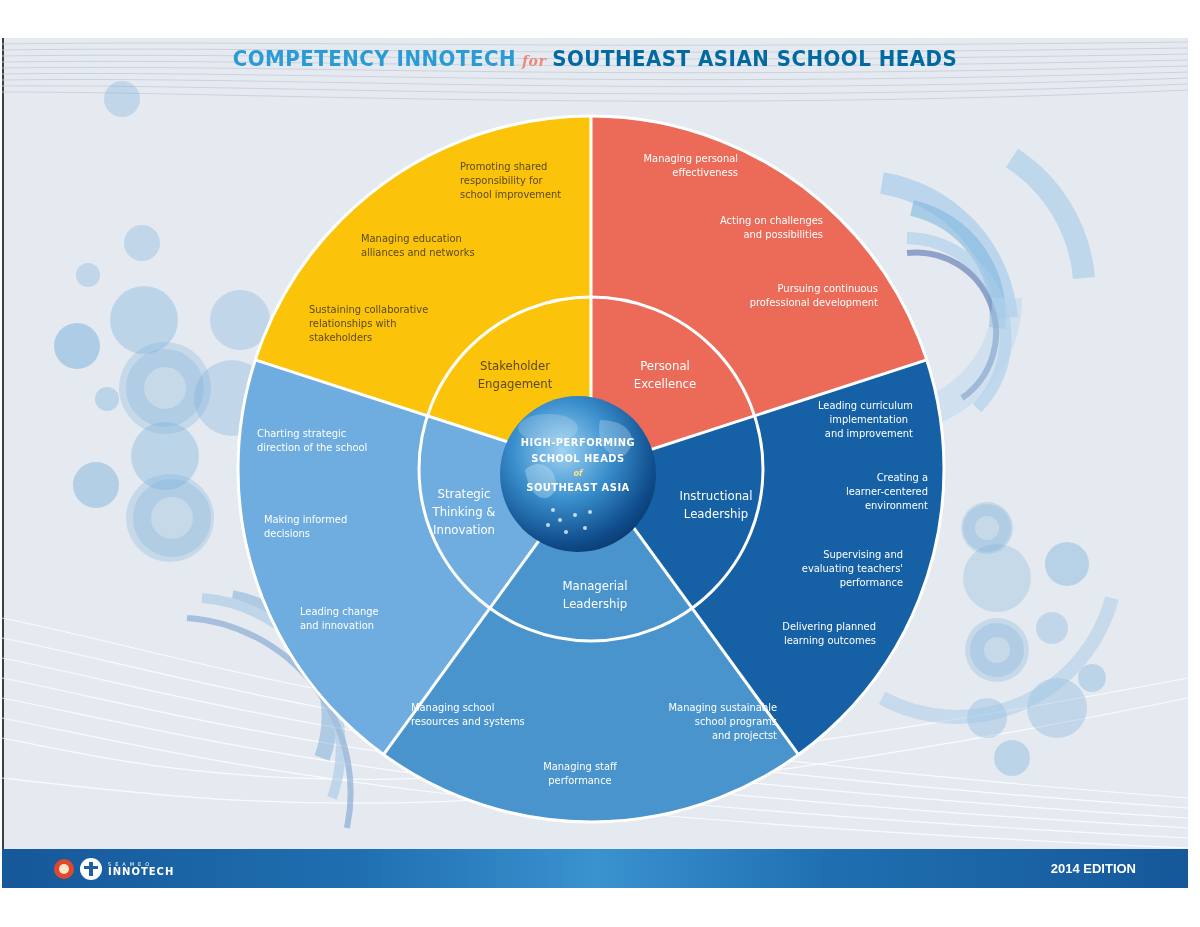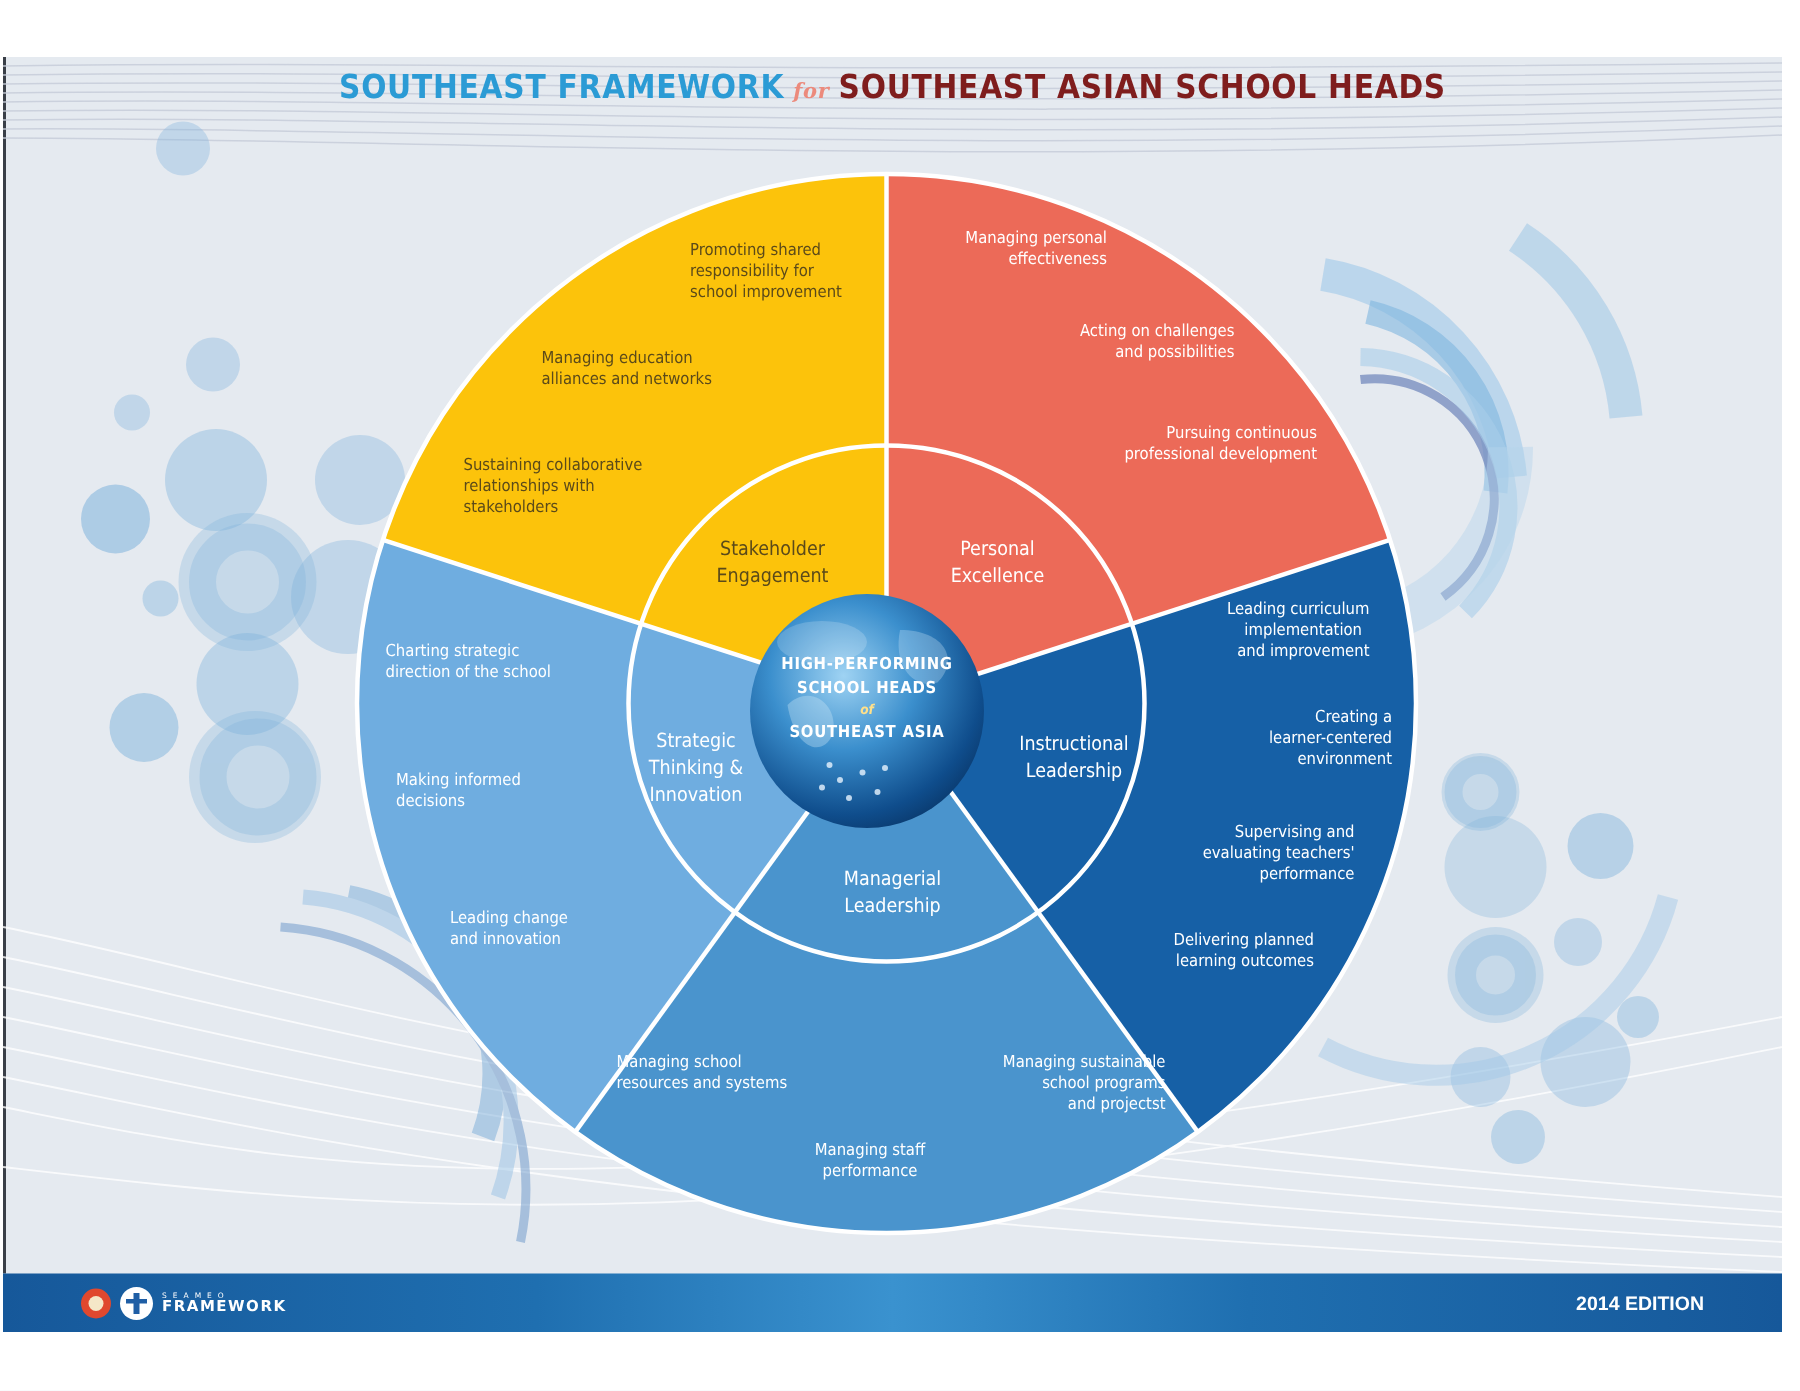--- a/index.html
+++ b/index.html
@@ -4,21 +4,21 @@
 <style>
   html,body{margin:0;padding:0;background:#ffffff;}
   body{width:1200px;height:927px;position:relative;overflow:hidden;font-family:"DejaVu Sans",sans-serif;}
   .poster{position:absolute;left:2px;top:38px;width:1186px;height:850px;background:#e5eaf0;overflow:hidden;}
   .poster .frame-left{position:absolute;left:0;top:0;width:2px;height:811px;background:#3a3f48;}
   .waves{position:absolute;left:0;top:0;width:1186px;height:850px;}
   .title{position:absolute;left:0;top:8px;width:1186px;text-align:center;white-space:nowrap;
          font-family:"DejaVu Sans Condensed","DejaVu Sans",sans-serif;font-weight:bold;letter-spacing:0.5px;}
   .title .t1{color:#2b9bd5;font-size:22px;}
   .title .t2{color:#ec8a7c;font-size:14px;font-style:italic;font-family:"DejaVu Serif",serif;margin:16px 6px;}
-  .title .t3{color:#7f1d1d;font-size:22px;}
+  .title .t3{color:#0369a1;font-size:22px;}
   .wheel{position:absolute;left:0;top:0;}
   .footer{position:absolute;left:2px;top:849px;width:1186px;height:39px;
           background:linear-gradient(90deg,#16589a 0%,#1f6fb0 30%,#3a92cf 50%,#1f6fb0 70%,#16589a 100%);}
   .footer .logos{position:absolute;left:52px;top:9px;height:22px;display:flex;align-items:center;gap:6px;}
   .logo-deped{width:20px;height:20px;border-radius:50%;background:#e0482e;position:relative;}
   .logo-deped::after{content:"";position:absolute;left:5px;top:5px;width:10px;height:10px;border-radius:50%;background:#f5e7c8;}
   .logo-innotech{width:22px;height:22px;border-radius:50%;background:#ffffff;position:relative;}
   .logo-innotech::before{content:"";position:absolute;left:9px;top:4px;width:4px;height:14px;background:#1f5ea5;}
   .logo-innotech::after{content:"";position:absolute;left:4px;top:8px;width:14px;height:3px;background:#1f5ea5;}
   .logo-text{display:flex;flex-direction:column;line-height:1;color:#ffffff;}
@@ -104,21 +104,21 @@
     <g fill="none" stroke="#7fb3dc" opacity="0.3">
       <circle cx="985" cy="490" r="18" stroke-width="12"></circle>
       <circle cx="995" cy="612" r="20" stroke-width="14"></circle>
     </g>
     <g fill="none" opacity="0.45">
       <path d="M 880 660 A 160 160 0 0 0 1110 560" stroke="#9fc7e6" stroke-width="14"></path>
     </g>
   </svg>
 
   <div class="title">
-    <span class="t1">SOUTHEAST FRAMEWORK</span><span class="t2">for</span><span class="t3">SOUTHEAST ASIAN SCHOOL HEADS</span>
+    <span class="t1">COMPETENCY INNOTECH</span><span class="t2">for</span><span class="t3">SOUTHEAST ASIAN SCHOOL HEADS</span>
   </div>
 </div>
 
 <svg class="wheel" id="wheel" width="1200" height="927" viewBox="0 0 1200 927">
   <defs>
     <radialGradient id="globeGrad" cx="40%" cy="35%" r="70%">
       <stop offset="0%" stop-color="#9fd3f3"></stop>
       <stop offset="45%" stop-color="#3b8fcd"></stop>
       <stop offset="85%" stop-color="#0f4d8c"></stop>
       <stop offset="100%" stop-color="#0a3a6e"></stop>
@@ -270,17 +270,17 @@
     <text x="578" y="491" font-size="11" letter-spacing="0.5"><tspan>SOUTHEAST ASIA</tspan></text>
   </g>
 </svg>
 
 <div class="footer">
   <div class="logos">
     <div class="logo-deped"></div>
     <div class="logo-innotech"></div>
     <div class="logo-text">
       <span class="small">SEAMEO</span>
-      <span class="big">FRAMEWORK</span>
+      <span class="big">INNOTECH</span>
     </div>
   </div>
   <div class="edition">2014 EDITION</div>
 </div>
 
 </body></html>

